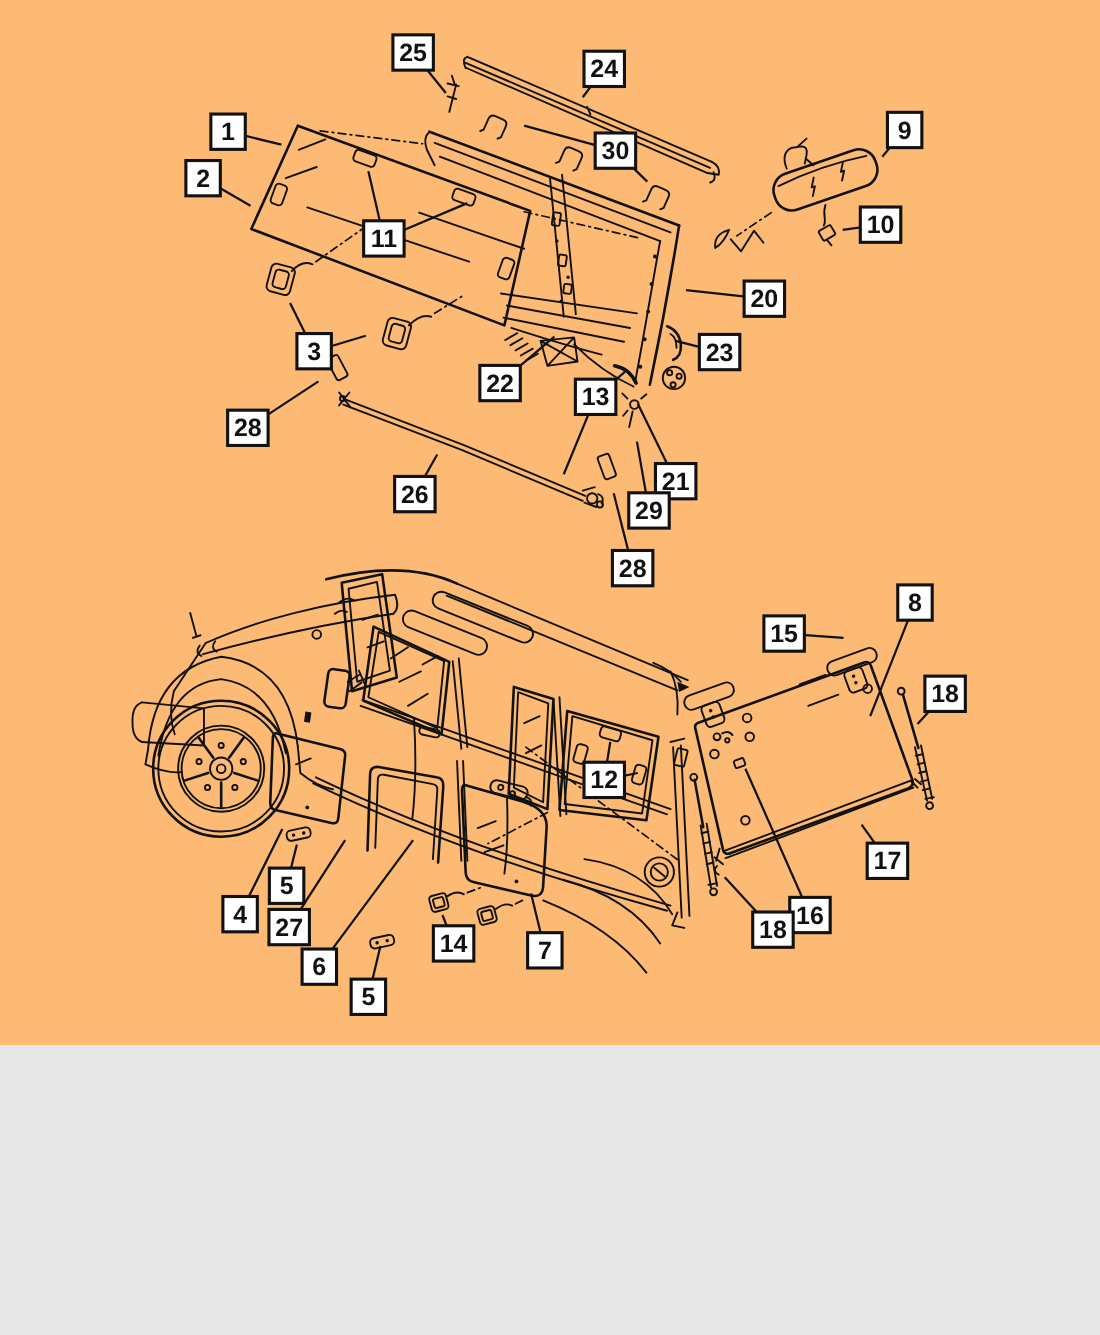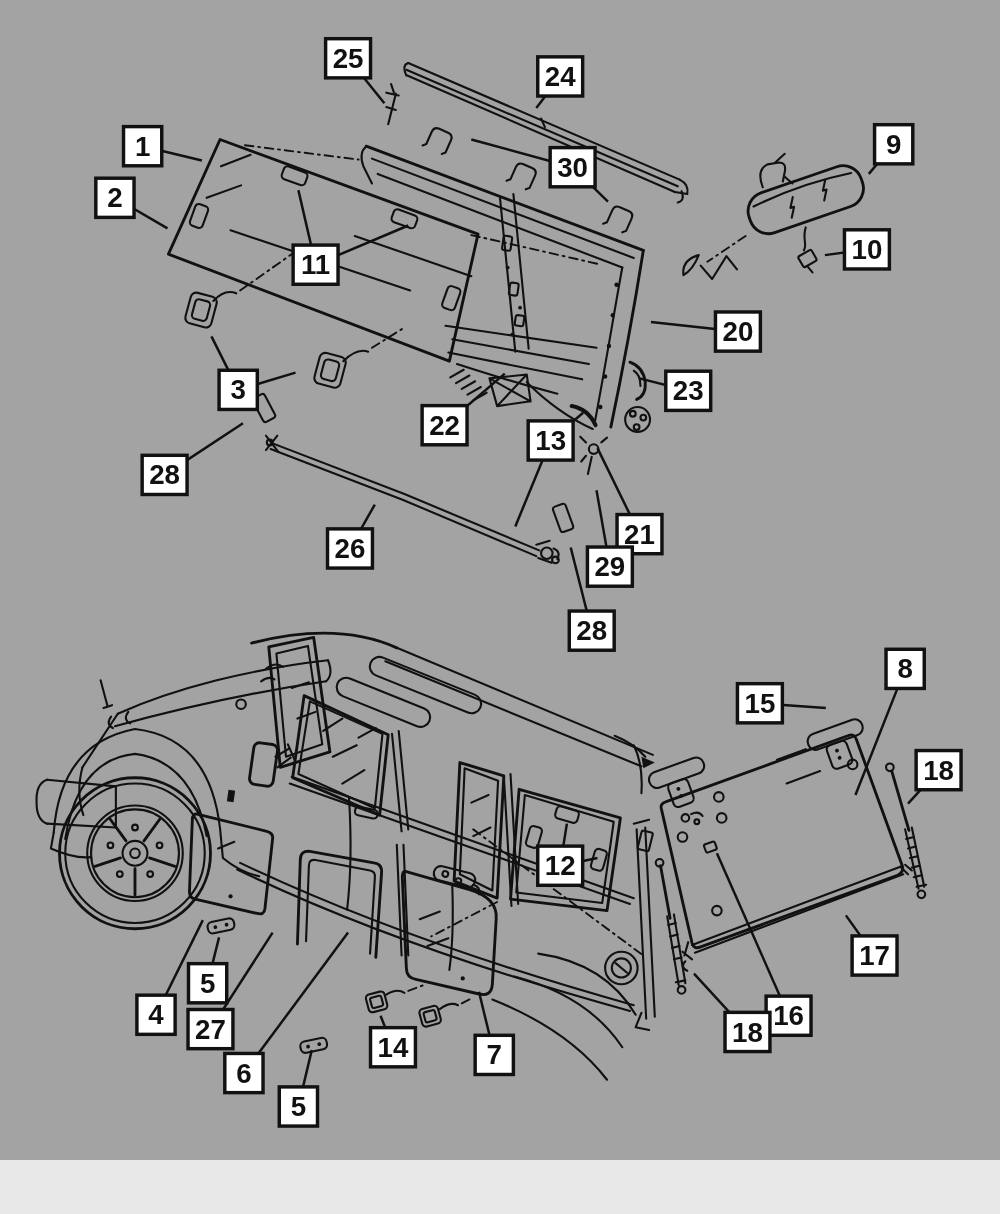--- a/index.html
+++ b/index.html
@@ -1,16 +1,16 @@
 <!DOCTYPE html>
 <html><head>
 <meta charset="utf-8">
 <style>
   html,body{margin:0;padding:0;background:#e8e8e8;}
-  #page{position:relative;width:1000px;height:1160px;background:#a3a3a3;margin:0 auto;
+  #page{position:relative;width:1000px;height:950px;background:#fdba74;margin:0 auto;
         font-family:"Liberation Sans", sans-serif;overflow:hidden;}
   svg{display:block;width:100%;height:100%;}
   .ln{fill:none;stroke:#111;stroke-width:2.2;stroke-linecap:round;stroke-linejoin:round;}
   .ln3{fill:none;stroke:#111;stroke-width:3;stroke-linecap:round;stroke-linejoin:round;}
   .thick{fill:none;stroke:#111;stroke-width:4.2;stroke-linecap:round;stroke-linejoin:round;}
   .dash{fill:none;stroke:#111;stroke-width:2;stroke-dasharray:9 5 2 5;stroke-linecap:round;}
   .fillink{fill:#111;stroke:none;}
   .callout-line{stroke:#111;stroke-width:2.6;}
   .callout-rect{fill:#fff;stroke:#111;stroke-width:3.6;}
   .callout-text{font-family:"Liberation Sans", sans-serif;font-weight:bold;font-size:29px;fill:#111;}

